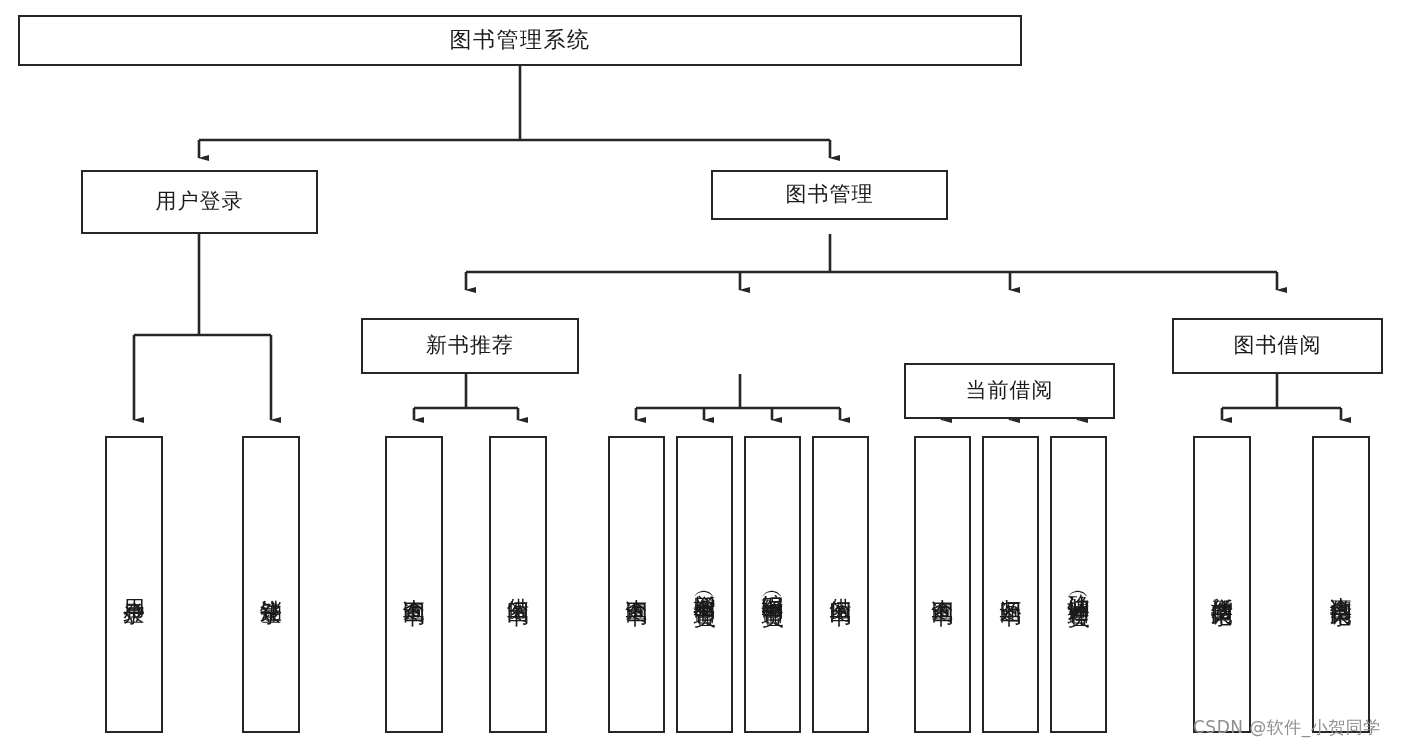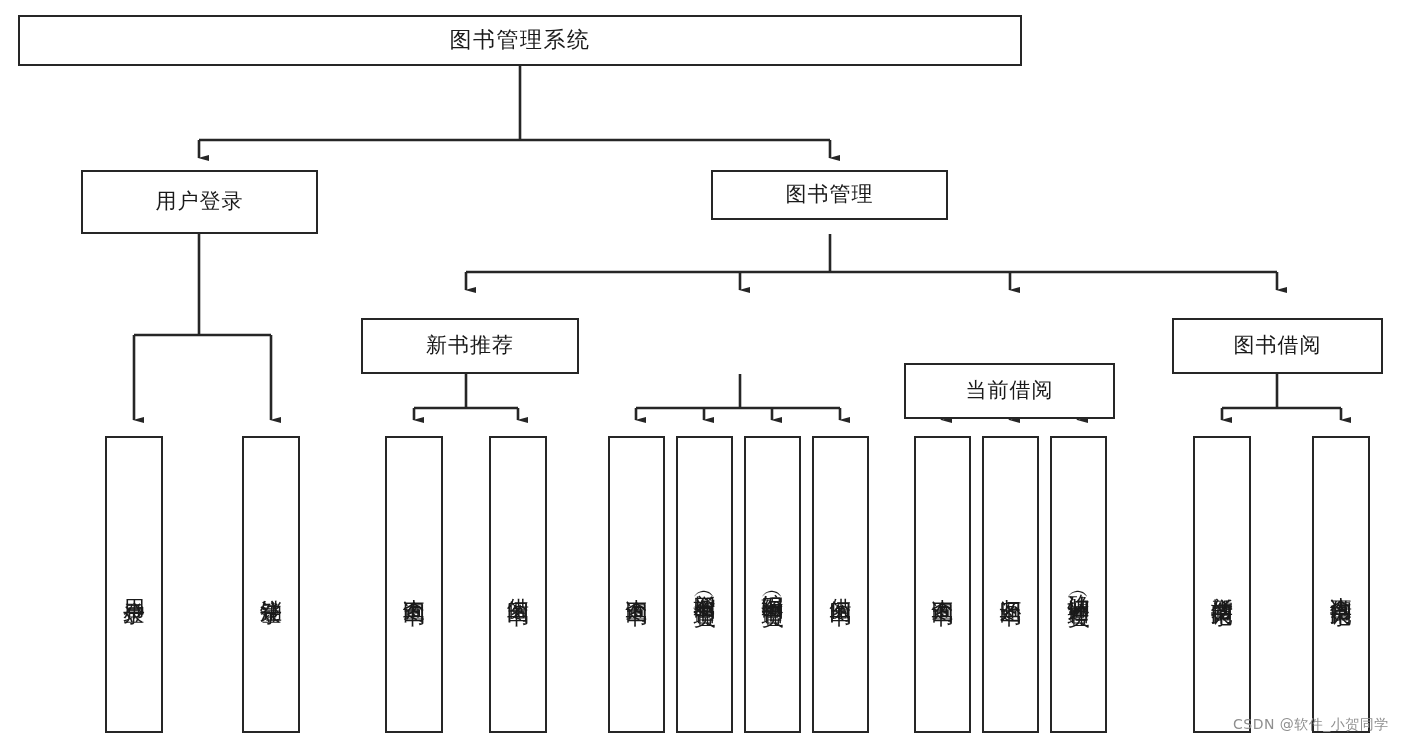--- a/index.html
+++ b/index.html
@@ -53,26 +53,25 @@
     writing-mode: vertical-rl;
     text-orientation: upright;
     font-size: 22px;
     line-height: 1.28;
     letter-spacing: 2px;
     text-align: center;
     max-height: 100%;
   }
   .watermark {
     position: absolute;
-    font-size: 14px;
+    font-size: 17px;
     color: #8f8f8f;
     letter-spacing: 0.5px;
     white-space: nowrap;
     pointer-events: none;
-    padding-left: 40px;
   }
 </style>
 </head>
 <body>
 
 <div id="canvas">
 
   <svg id="edges" viewBox="0 0 1405 747" xmlns="http://www.w3.org/2000/svg">
     <defs>
       <marker id="arw" markerWidth="10" markerHeight="12" refX="3" refY="10" orient="auto" markerUnits="userSpaceOnUse">

